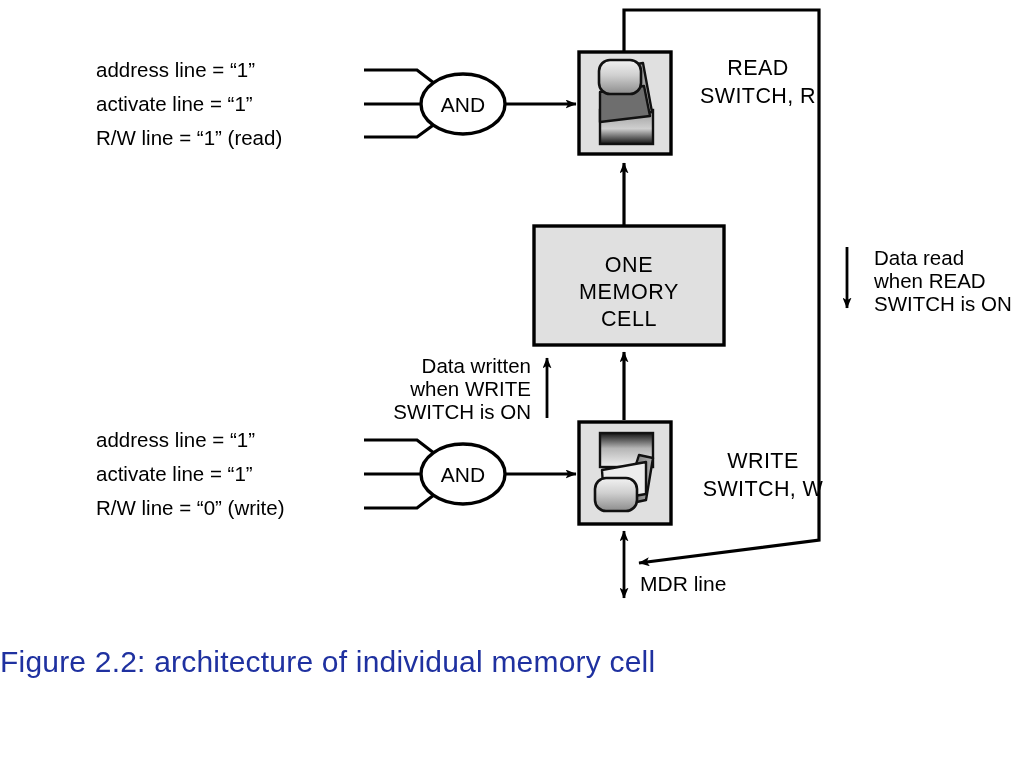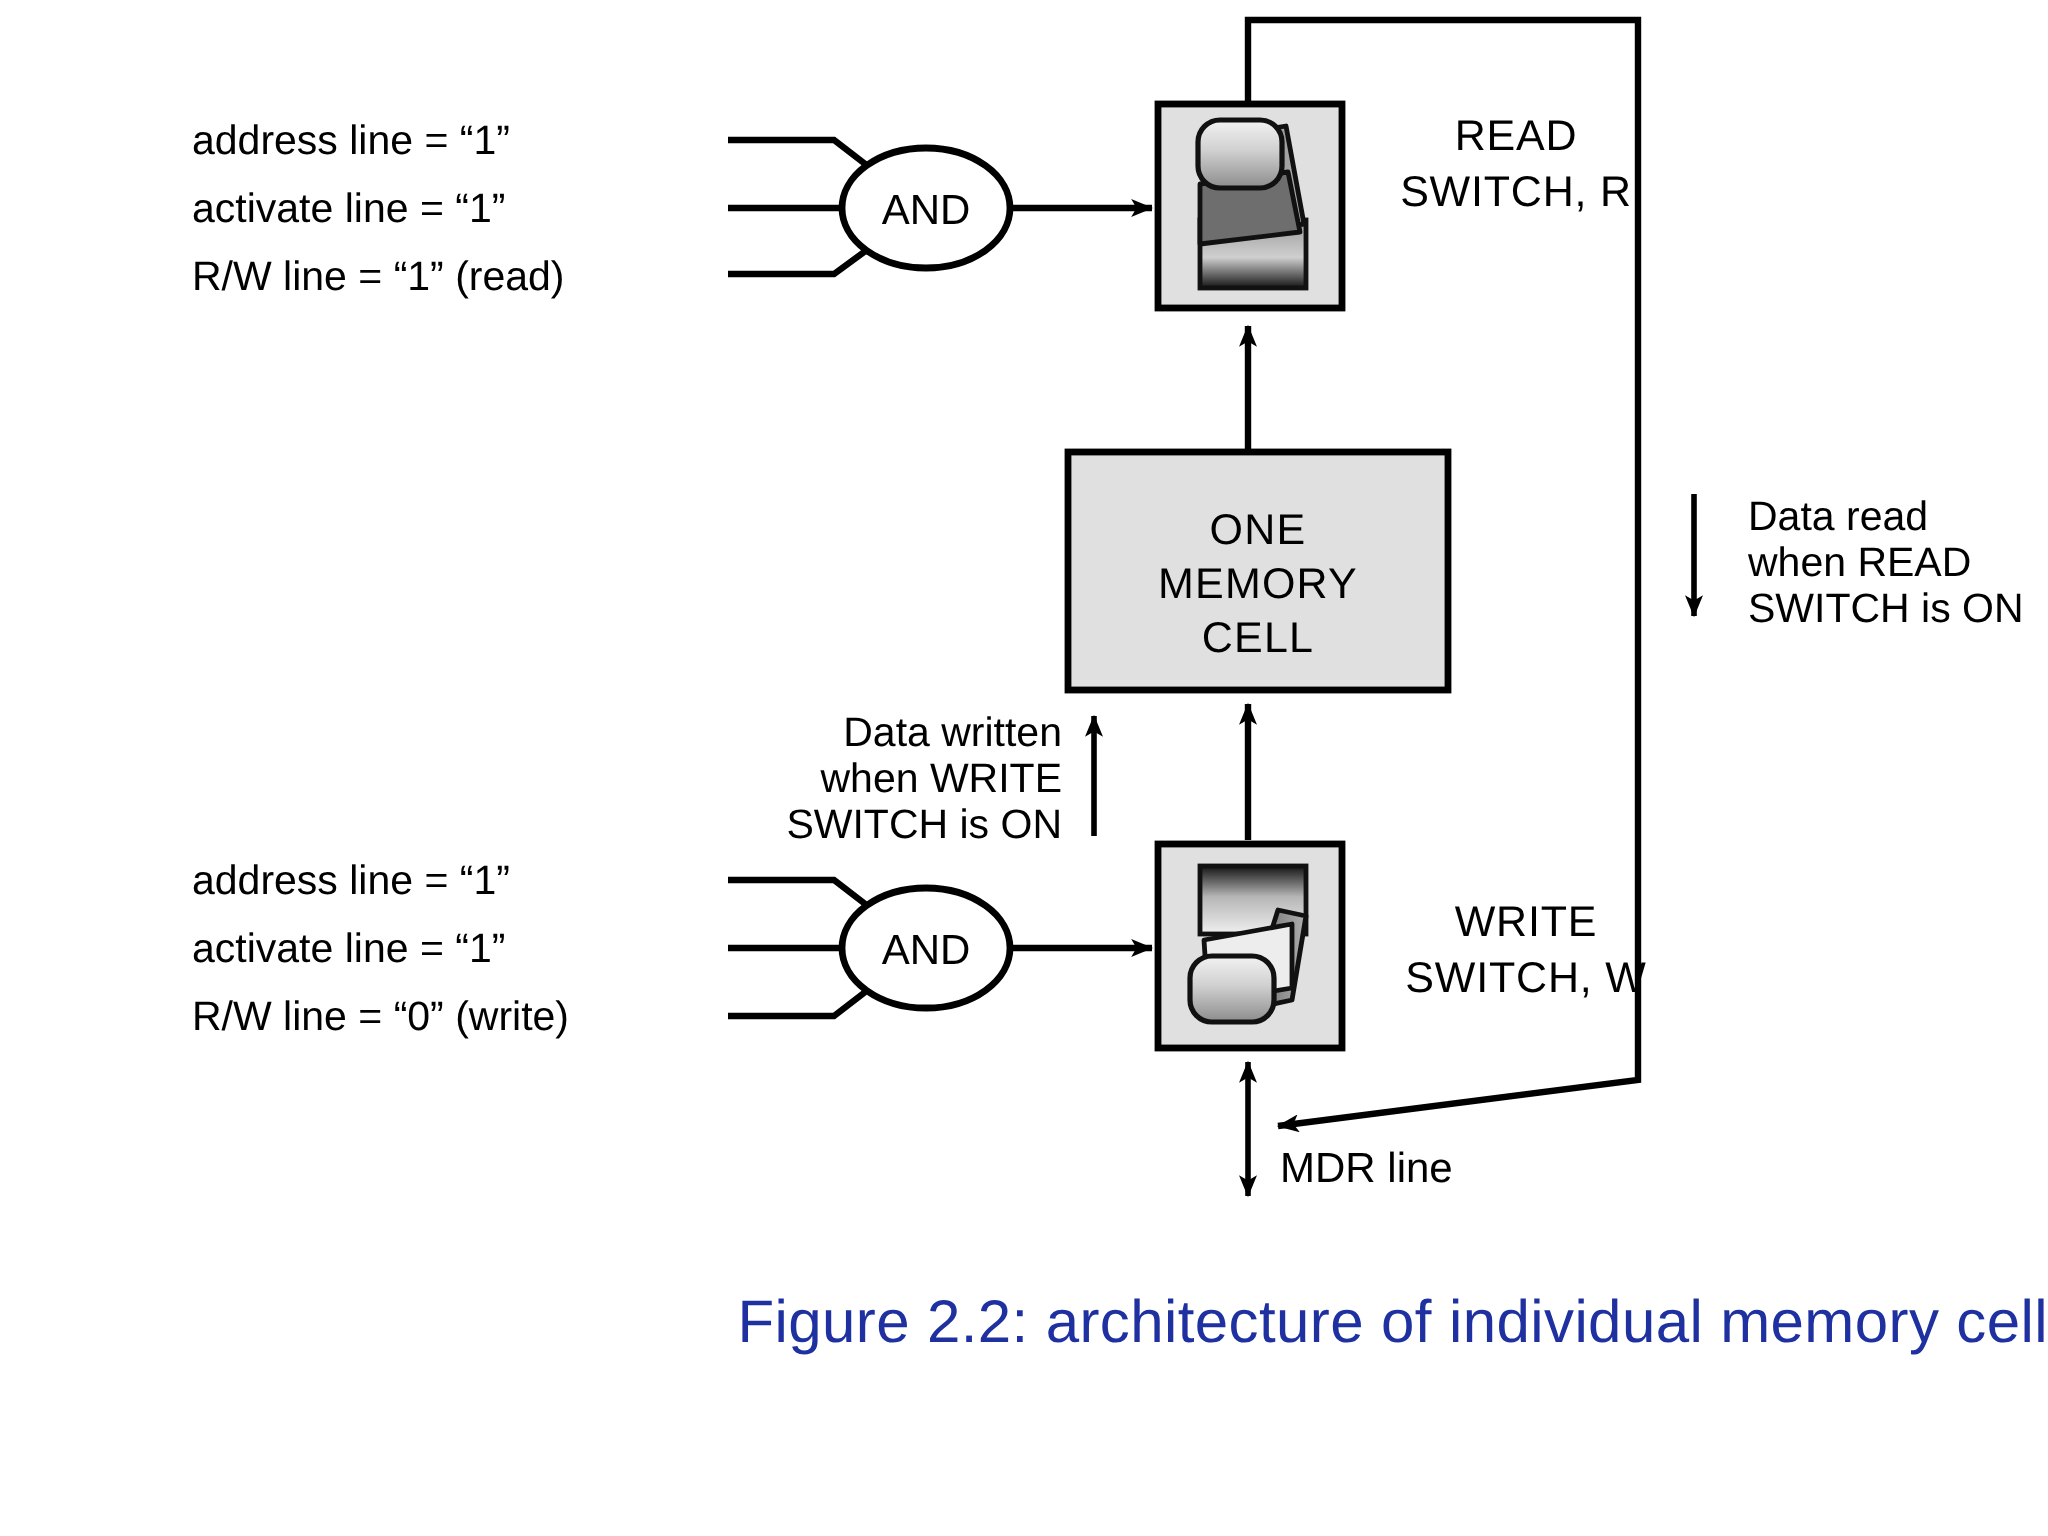--- a/index.html
+++ b/index.html
@@ -76,21 +76,21 @@
     text-anchor: end;
   }
   .lbl-mdr {
     font-size: 21px;
   }
   .caption {
     position: absolute;
     left: 0;
     top: 645px;
     width: 1024px;
-    text-align: right;
+    text-align: left;
     font-family: "Liberation Sans", sans-serif;
     font-size: 30px;
     font-weight: 400;
     color: #1f31a0;
     letter-spacing: 0.2px;
   }
 </style>
 </head>
 <body>
 

